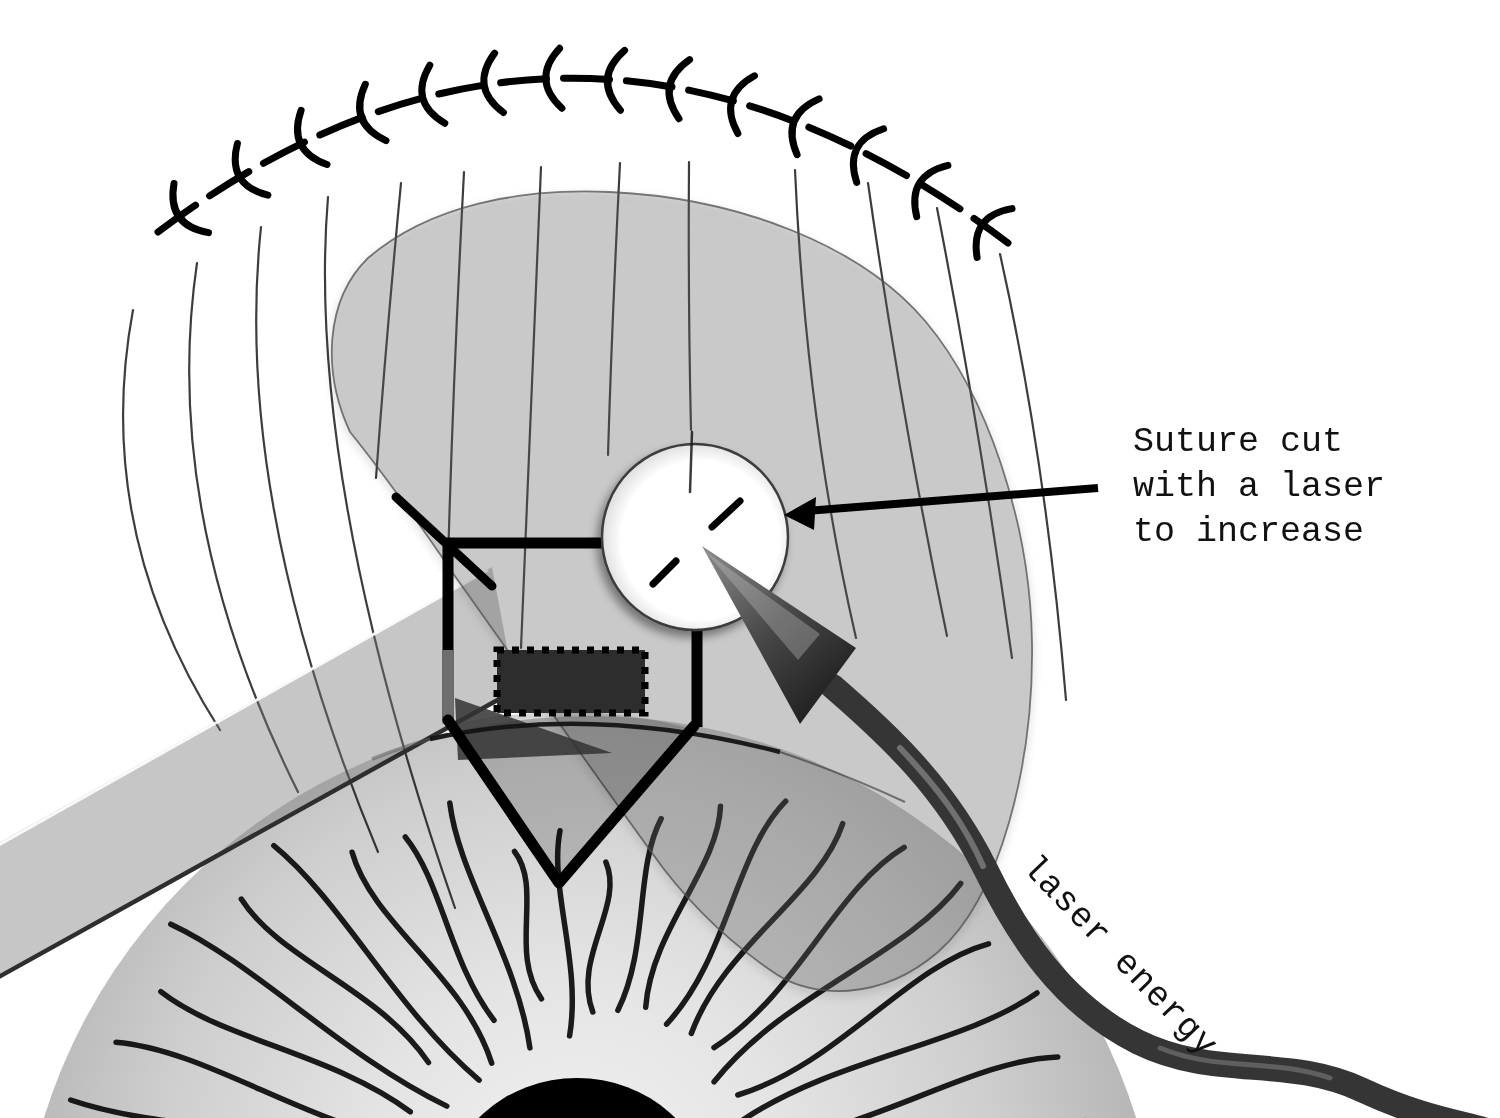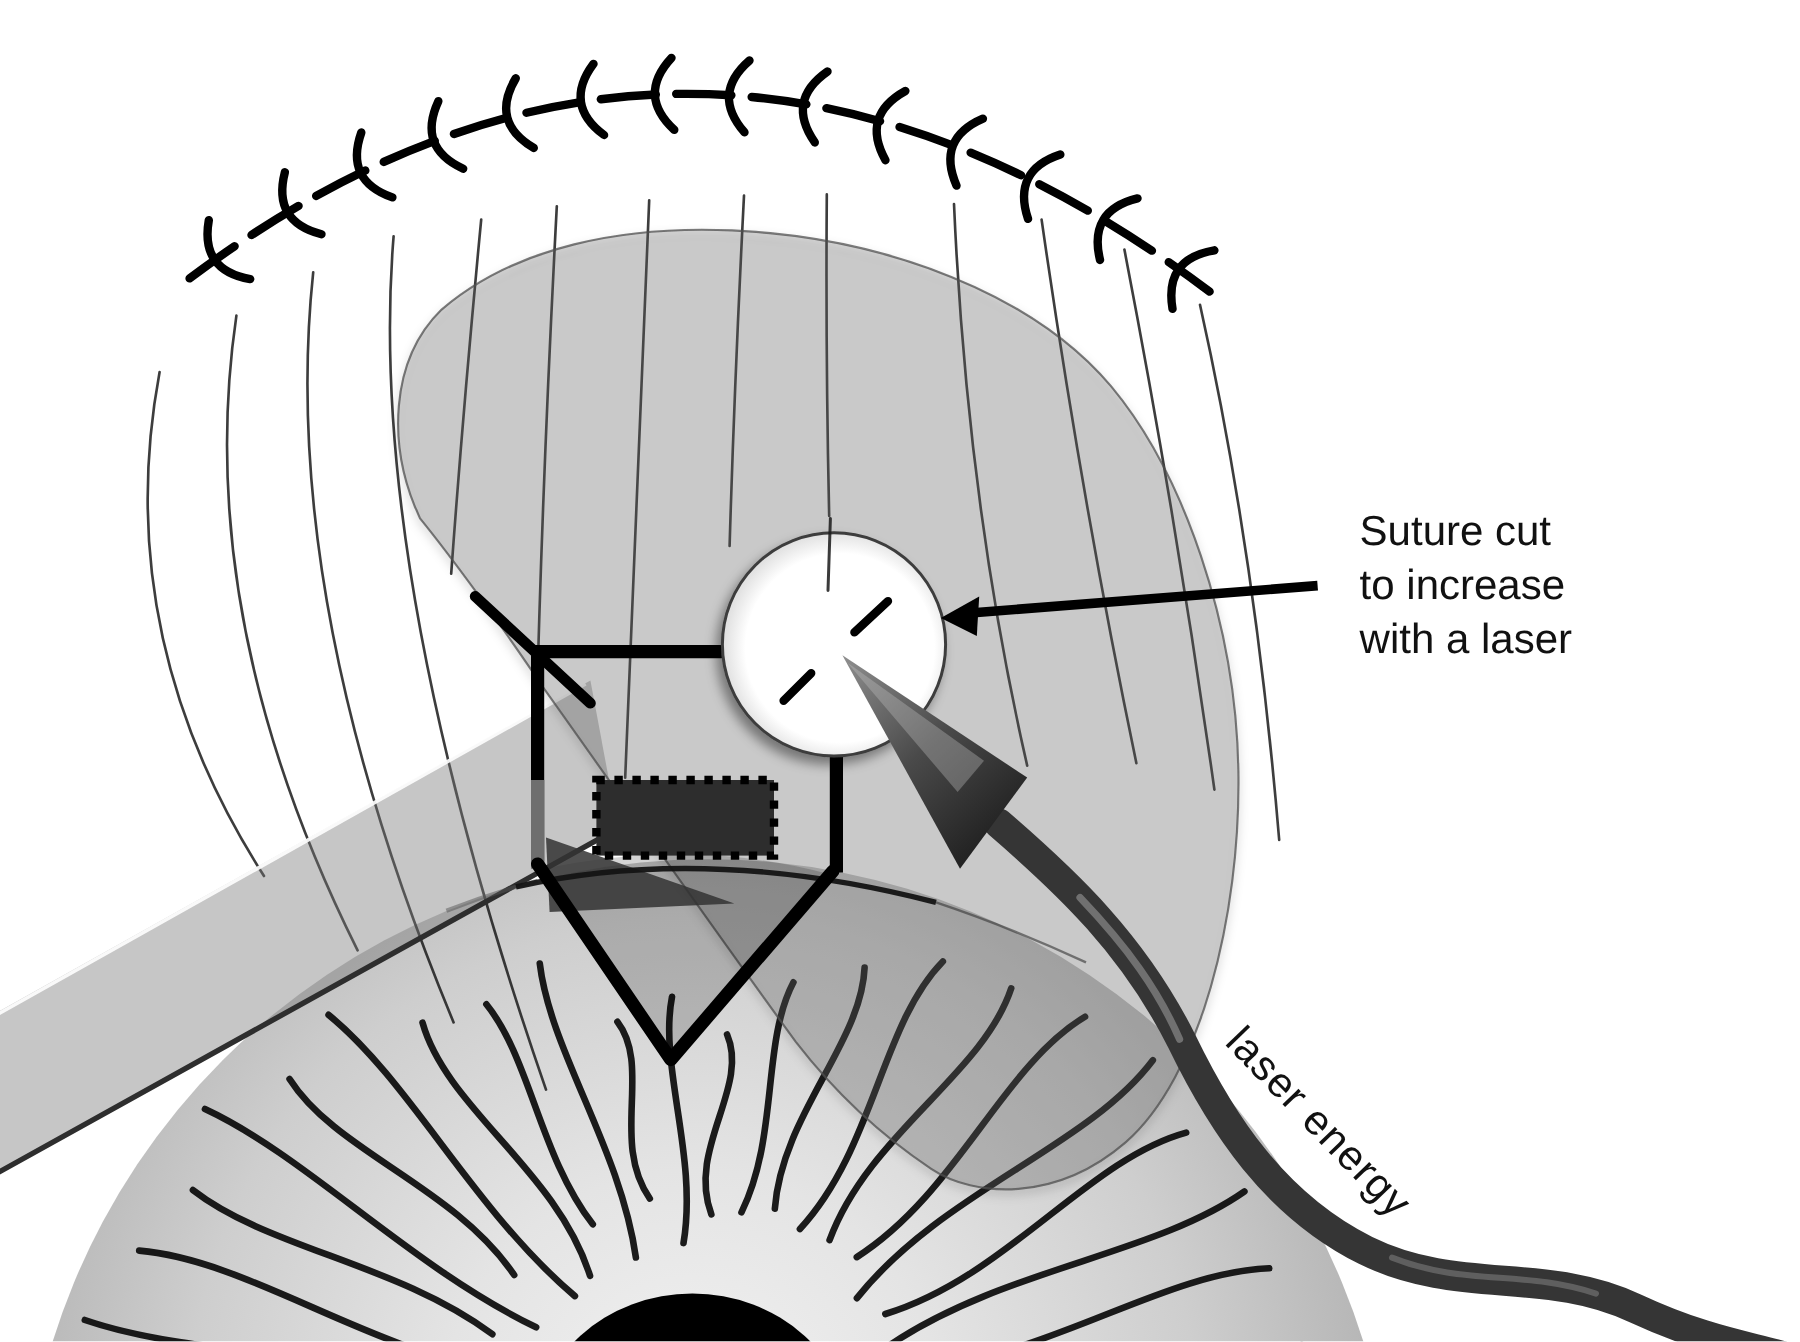--- a/index.html
+++ b/index.html
@@ -1,17 +1,17 @@
 <!DOCTYPE html>
 <html><head>
 <meta charset="utf-8">
 <style>
   html,body{margin:0;padding:0;background:#fff;}
   .stage{position:relative;width:1500px;height:1118px;background:#fff;overflow:hidden;
-         font-family:Liberation Sans, sans-serif;}
+         font-family:Liberation Mono, monospace;}
   .stage svg{position:absolute;left:0;top:0;}
   .note{position:absolute;left:1133px;top:420px;font-size:35px;line-height:45px;color:#111;
         white-space:nowrap;}
   .laser-label{position:absolute;left:1042px;top:848px;font-size:35px;color:#111;
         transform:rotate(46deg);transform-origin:0 0;white-space:nowrap;letter-spacing:1px;}
 </style>
 </head>
 <body>
 
 <div class="stage">
@@ -149,18 +149,18 @@
         <path d="M737.9,133.5 Q717.3,96.4 754.5,75.8" stroke-width="7"></path>
         <path d="M797.1,154.7 Q780.2,115.8 819.1,98.9" stroke-width="7"></path>
         <path d="M856.7,182.4 Q843.3,142.1 883.6,128.8" stroke-width="7"></path>
         <path d="M916.7,216.6 Q906.6,175.4 947.9,165.3" stroke-width="7"></path>
         <path d="M977.1,257.4 Q970.1,215.6 1012.0,208.6" stroke-width="7"></path>
       </g>
 </svg>
 
 <div class="note">
   <div>Suture cut</div>
+  <div>with a laser</div>
   <div>to increase</div>
-  <div>with a laser</div>
 </div>
 
 <div class="laser-label">laser energy</div>
 </div>
 
 </body></html>

